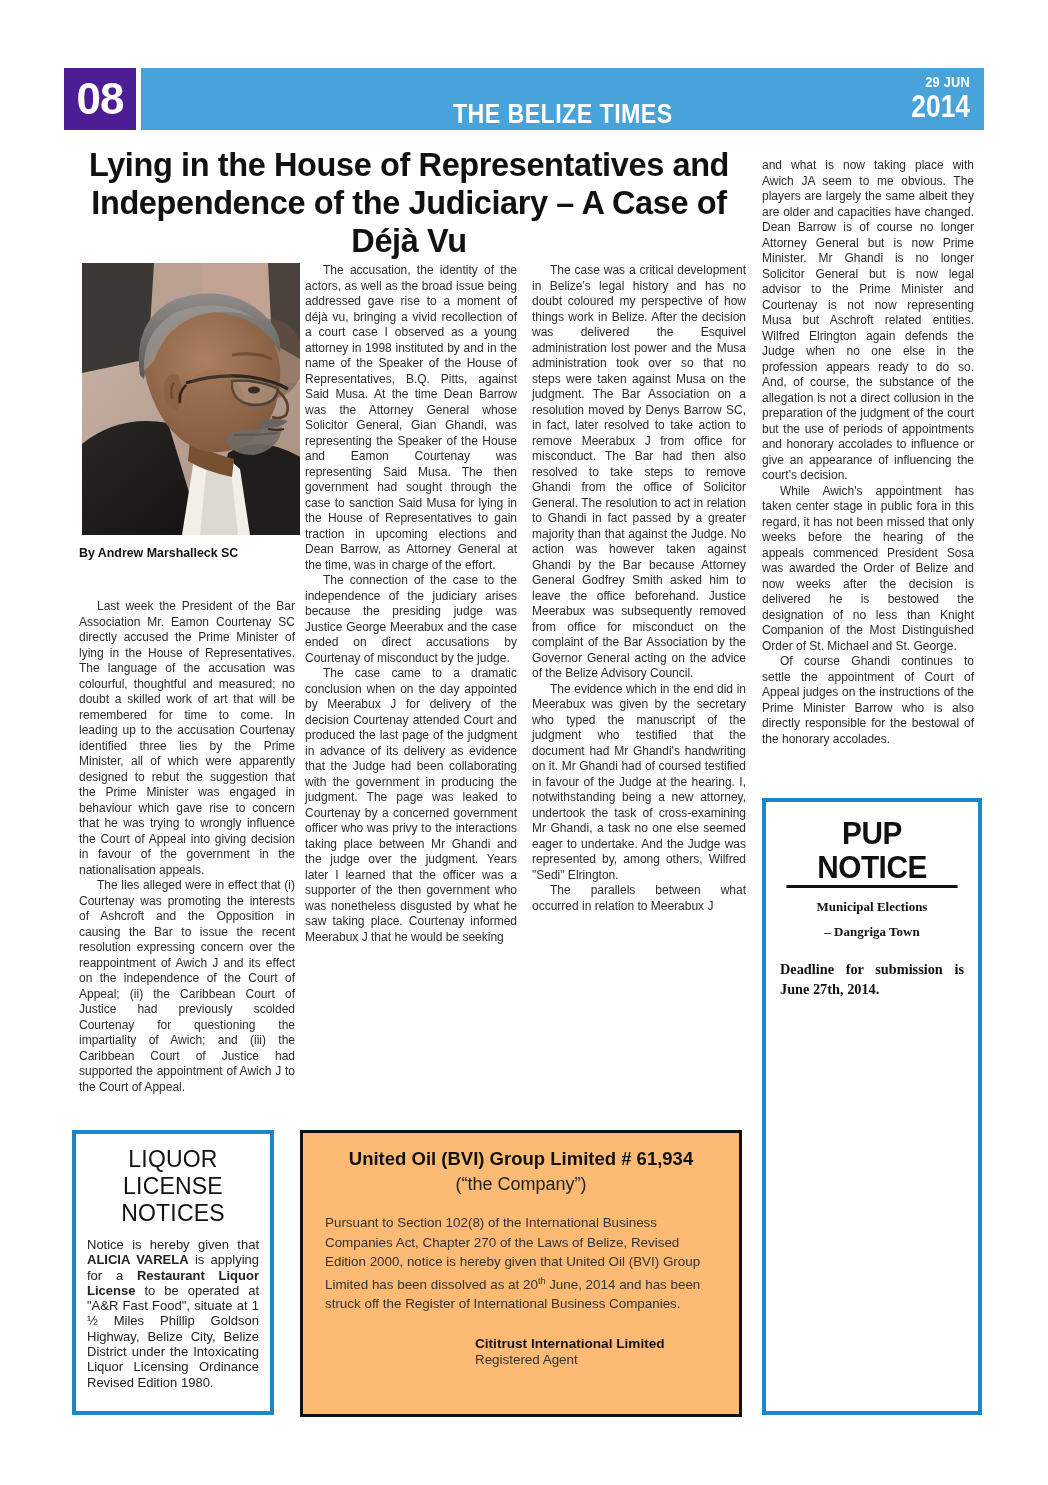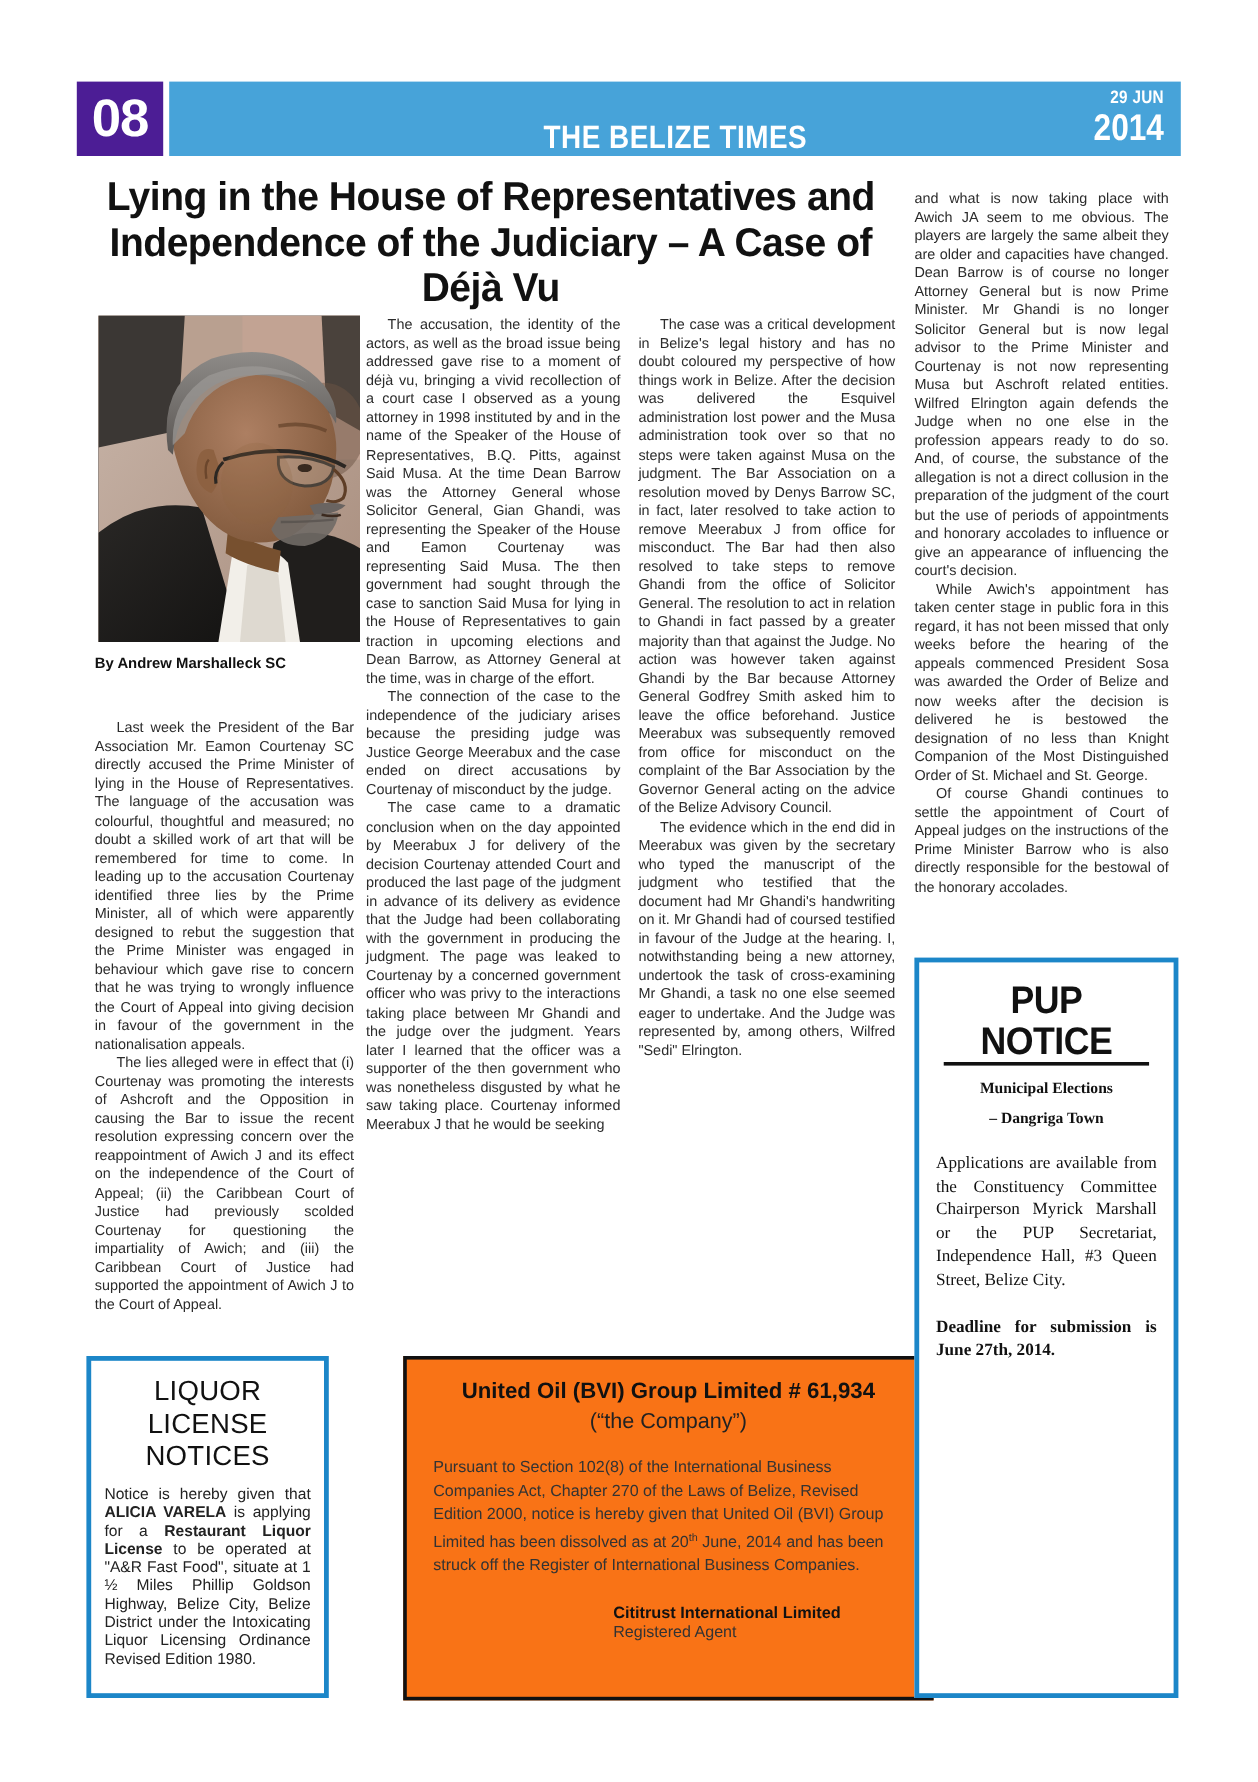--- a/index.html
+++ b/index.html
@@ -77,23 +77,22 @@
   .liquor-title{
     text-align:center;font-size:23px;line-height:27px;color:#111;
     font-weight:normal;letter-spacing:0.2px;margin-bottom:10px;
   }
   .liquor-body{font-size:13px;line-height:15.3px;color:#222;text-align:justify;}
   .liquor-body b{font-weight:bold;}
 
   
   .oil-box{
     position:absolute;left:300px;top:1130px;width:442px;height:287px;
-    border:3px solid #111;background:#f97316;box-sizing:border-box;
+    border:3px solid #111;background:#fdba74;box-sizing:border-box;
     padding:14px 22px 10px 22px;
-    margin-left:36px;
   }
   .oil-title{text-align:center;font-size:18.5px;font-weight:bold;color:#111;line-height:24px;}
   .oil-sub{text-align:center;font-size:18px;color:#222;line-height:26px;margin-bottom:16px;}
   .oil-body{font-size:13.4px;line-height:19.5px;color:#333;text-align:left;}
   .oil-body sup{font-size:9px;vertical-align:super;}
   .oil-sign{margin-top:22px;text-align:left;padding-left:150px;}
   .oil-sign .s1{font-size:13.6px;font-weight:bold;color:#111;}
   .oil-sign .s2{font-size:13.4px;color:#333;margin-top:1px;}
 
   
@@ -213,20 +212,21 @@
 
   <div class="col" id="col2">
     <p>The accusation, the identity of the actors, as well as the broad issue being addressed gave rise to a moment of déjà vu, bringing a vivid recollection of a court case I observed as a young attorney in 1998 instituted by and in the name of the Speaker of the House of Representatives, B.Q. Pitts, against Said Musa. At the time Dean Barrow was the Attorney General whose Solicitor General, Gian Ghandi, was representing the Speaker of the House and Eamon Courtenay was representing Said Musa. The then government had sought through the case to sanction Said Musa for lying in the House of Representatives to gain traction in upcoming elections and Dean Barrow, as Attorney General at the time, was in charge of the effort.</p>
     <p>The connection of the case to the independence of the judiciary arises because the presiding judge was Justice George Meerabux and the case ended on direct accusations by Courtenay of misconduct by the judge.</p>
     <p>The case came to a dramatic conclusion when on the day appointed by Meerabux J for delivery of the decision Courtenay attended Court and produced the last page of the judgment in advance of its delivery as evidence that the Judge had been collaborating with the government in producing the judgment. The page was leaked to Courtenay by a concerned government officer who was privy to the interactions taking place between Mr Ghandi and the judge over the judgment. Years later I learned that the officer was a supporter of the then government who was nonetheless disgusted by what he saw taking place. Courtenay informed Meerabux J that he would be seeking</p>
   </div>
 
   <div class="col" id="col3">
     <p>The case was a critical development in Belize's legal history and has no doubt coloured my perspective of how things work in Belize. After the decision was delivered the Esquivel administration lost power and the Musa administration took over so that no steps were taken against Musa on the judgment. The Bar Association on a resolution moved by Denys Barrow SC, in fact, later resolved to take action to remove Meerabux J from office for misconduct. The Bar had then also resolved to take steps to remove Ghandi from the office of Solicitor General. The resolution to act in relation to Ghandi in fact passed by a greater majority than that against the Judge. No action was however taken against Ghandi by the Bar because Attorney General Godfrey Smith asked him to leave the office beforehand. Justice Meerabux was subsequently removed from office for misconduct on the complaint of the Bar Association by the Governor General acting on the advice of the Belize Advisory Council.</p>
     <p>The evidence which in the end did in Meerabux was given by the secretary who typed the manuscript of the judgment who testified that the document had Mr Ghandi's handwriting on it. Mr Ghandi had of coursed testified in favour of the Judge at the hearing. I, notwithstanding being a new attorney, undertook the task of cross-examining Mr Ghandi, a task no one else seemed eager to undertake. And the Judge was represented by, among others, Wilfred "Sedi" Elrington.</p>
+    <p>The parallels between what occurred in relation to Meerabux J</p>
   </div>
 
   <div class="col" id="col4">
     <p class="noindent">and what is now taking place with Awich JA seem to me obvious. The players are largely the same albeit they are older and capacities have changed. Dean Barrow is of course no longer Attorney General but is now Prime Minister. Mr Ghandi is no longer Solicitor General but is now legal advisor to the Prime Minister and Courtenay is not now representing Musa but Aschroft related entities. Wilfred Elrington again defends the Judge when no one else in the profession appears ready to do so. And, of course, the substance of the allegation is not a direct collusion in the preparation of the judgment of the court but the use of periods of appointments and honorary accolades to influence or give an appearance of influencing the court's decision.</p>
     <p>While Awich's appointment has taken center stage in public fora in this regard, it has not been missed that only weeks before the hearing of the appeals commenced President Sosa was awarded the Order of Belize and now weeks after the decision is delivered he is bestowed the designation of no less than Knight Companion of the Most Distinguished Order of St. Michael and St. George.</p>
     <p>Of course Ghandi continues to settle the appointment of Court of Appeal judges on the instructions of the Prime Minister Barrow who is also directly responsible for the bestowal of the honorary accolades.</p>
   </div>
 
   <div class="liquor-box">
     <div class="liquor-title">
@@ -247,18 +247,17 @@
     </div>
   </div>
 
   <div class="pup-box">
     <div class="pup-title">PUP NOTICE</div>
     <div class="pup-sub">
       <div>Municipal Elections</div>
       <div>– Dangriga Town</div>
     </div>
     <div class="pup-body">
-      <p>Applications are available from the Constituency Committee Chairperson Myrick Marshall or the PUP Secretariat, Independence Hall, #3 Queen Street, Belize City.</p>
       <p class="last">Deadline for submission is June 27th, 2014.</p>
     </div>
   </div>
 
 </div>
 
 </body></html>

